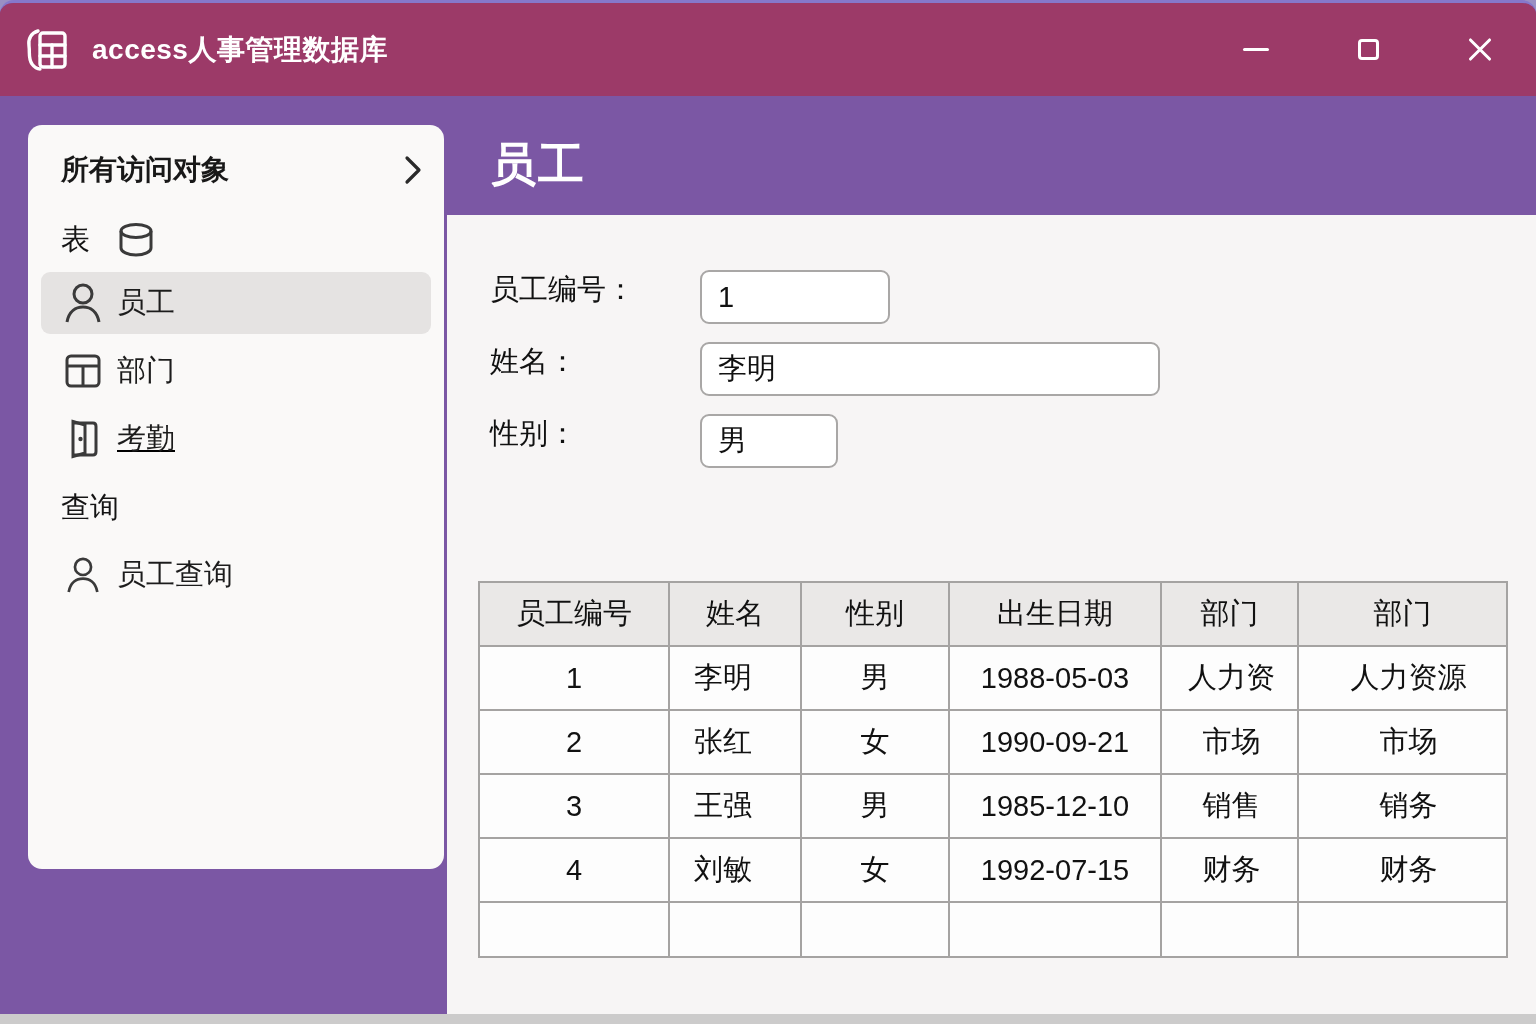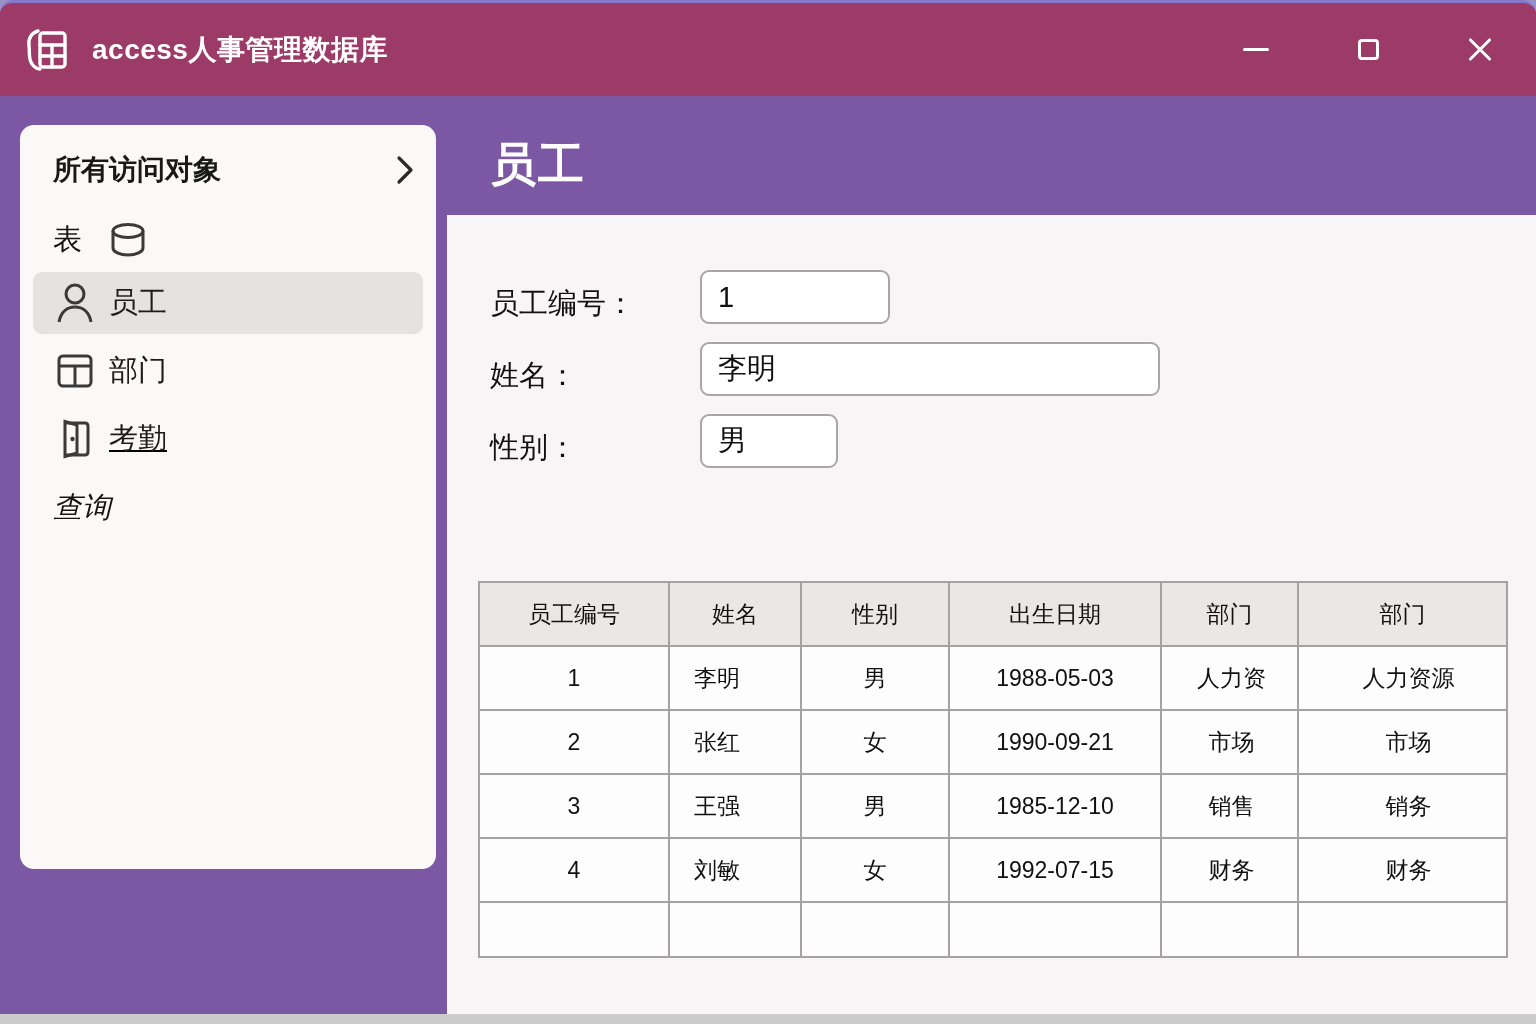--- a/index.html
+++ b/index.html
@@ -43,21 +43,21 @@
     background:#ffffff; border-radius:2px;
   }
   .glyph-close::before { transform:rotate(45deg); }
   .glyph-close::after  { transform:rotate(-45deg); }
 
   
   .app-body { position:absolute; left:0; top:93px; width:1536px; height:921px; }
 
   
   .sidebar {
-    position:absolute; left:20px; top:29px; width:416px; height:744px;
+    position:absolute; left:28px; top:29px; width:416px; height:744px;
     background:#faf9f8; border-radius:14px;
   }
   .sidebar-header {
     position:absolute; left:33px; right:20px; top:20px; height:50px;
     display:flex; align-items:center; justify-content:space-between;
   }
   .sidebar-header-label { font-size:28px; font-weight:700; color:#181818; }
   .side-row {
     position:absolute; left:13px; right:13px; height:62px;
     display:flex; align-items:center; border-radius:9px;
@@ -77,38 +77,38 @@
     font-size:46px; font-weight:700; letter-spacing:2px;
   }
 
   
   .content-panel {
     position:absolute; left:447px; top:119px; right:0; bottom:0;
     background:#f7f5f5;
   }
   .form-row {
     position:absolute; left:43px; height:54px;
-    display:flex; align-items:flex-end;
+    display:flex; align-items:flex-start;
   }
   .form-label { width:210px; font-size:29px; color:#111111; }
   .form-input {
     height:54px; background:#ffffff; border:2px solid #a9a7a6; border-radius:9px;
     font-family:"Liberation Sans", sans-serif;
     font-size:29px; color:#111111; padding:0 16px; outline:none;
   }
 
   
   .emp-table {
     position:absolute; left:31px; top:366px;
     border-collapse:collapse; table-layout:fixed;
     background:#fdfdfd;
   }
   .emp-table th, .emp-table td {
     border:2px solid #a5a3a2; font-weight:400;
-    font-size:23px; color:#111111; height:64px; padding:8px;
+    font-size:29px; color:#111111; height:64px; padding:8px;
     overflow:hidden; white-space:nowrap;
   }
   .emp-table th { background:#eae8e7; text-align:center; }
   .emp-table td { background:#fdfdfd; }
   .emp-table tr.empty-row td { height:55px; }
   td.c-center { text-align:center; }
   td.c-name { text-align:left; padding-left:24px; }
   td.c-dept1 { text-align:center; padding-left:12px; }
   td.c-dept2 { text-align:center; padding-left:20px; }
 
@@ -204,24 +204,35 @@
             <g fill="none" stroke="#3a3a3a" stroke-width="3">
               <path d="M8 5 L28 5 C30 5 31 6.5 31 8.5 L31 33.5 C31 35.5 30 37 28 37 L8 37"></path>
               <path d="M8 3.5 L20 7 L20 35 L8 38.5 Z"></path>
               <circle cx="15.5" cy="21" r="2.2" fill="#3a3a3a" stroke="none"></circle>
             </g>
           </svg>
         </span>
         <span class="row-label">考勤</span>
       </div>
 
-      <div class="side-section" style="top:352px;font-style:italic;">
+      <div class="side-section" style="top:352px;">
         <span>查询</span>
       </div>
 
+      <div class="side-row" style="top:419px;">
+        <span class="row-icon">
+          <svg width="34" height="38" viewBox="0 0 38 42">
+            <g fill="none" stroke="#3a3a3a" stroke-width="3">
+              <circle cx="19" cy="12" r="9"></circle>
+              <path d="M3 40 C5 29 12 25 19 25 C26 25 33 29 35 40"></path>
+            </g>
+          </svg>
+        </span>
+        <span class="row-label">员工查询</span>
+      </div>
     </div>
 
     <div class="content-title">员工</div>
 
     <div class="content-panel">
 
       <div class="form-row" style="top:55px;">
         <span class="form-label">员工编号：</span>
         <input class="form-input" style="width: 190px;" value="1">
       </div>

